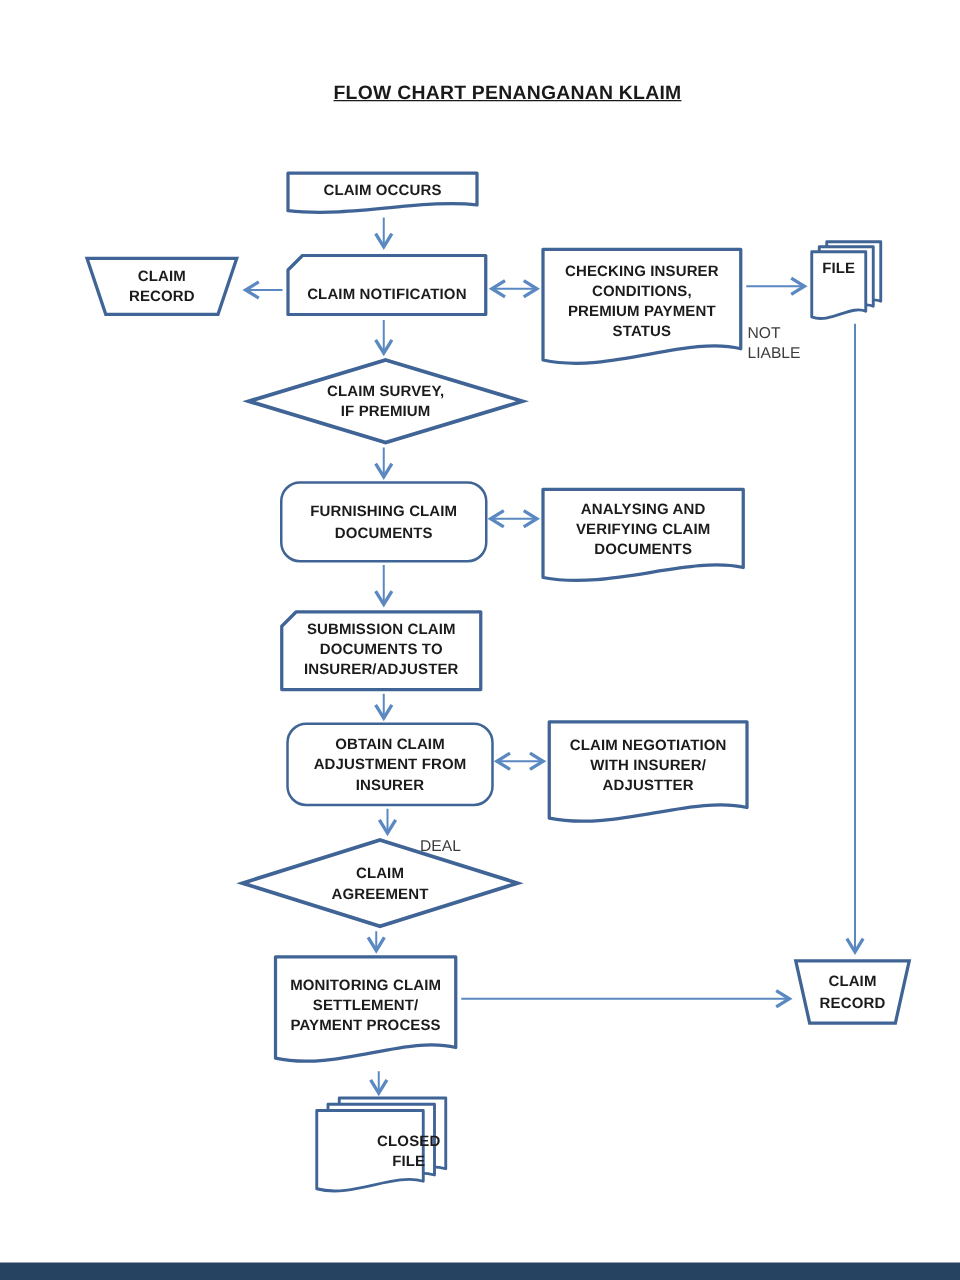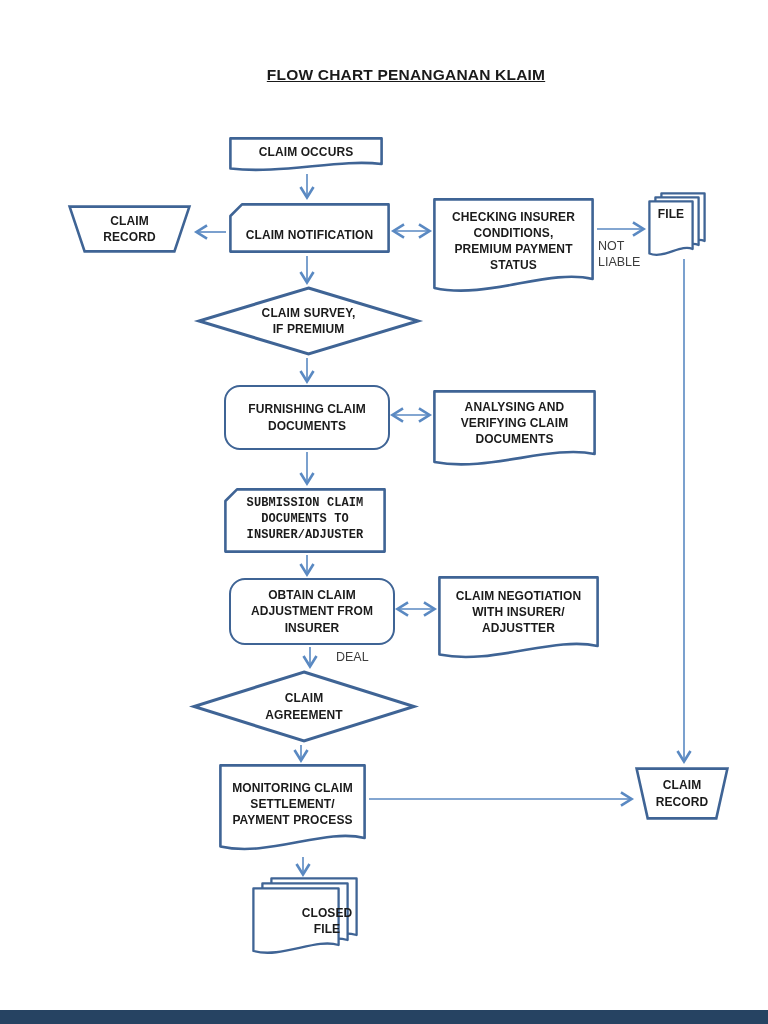--- a/index.html
+++ b/index.html
@@ -12,39 +12,39 @@
   .node{position:absolute;}
   .node svg.shape{position:absolute;left:0;top:0;overflow:visible;}
   .lbl{position:absolute;font-weight:bold;font-size:12px;line-height:1.35;
        text-align:center;white-space:pre-line;color:#1b1b1b;letter-spacing:.1px;}
   .doc .lbl{left:2px;right:2px;display:flex;align-items:center;justify-content:center;}
   .trap .lbl,.diamond .lbl,.rounded .lbl{left:0;right:0;top:0;bottom:0;
        display:flex;align-items:center;justify-content:center;}
   .card .lbl{left:2px;right:2px;}
   .rounded{border:2.6px solid #3f6495;border-radius:16px;background:#fff;box-sizing:border-box;}
   .edge-label{position:absolute;font-size:12.5px;color:#3c3c3c;line-height:1.3;
-       white-space:pre-line;font-weight:normal;}
+       white-space:pre-line;font-weight:normal;margin-top:20px;}
   .bottom-bar{position:absolute;left:0;top:1010px;width:768px;height:14px;background:#264362;}
 
   
   #n-claim-occurs{left:229px;top:137px;width:154px;height:36px;}
   #n-claim-occurs .lbl{top:0;height:30px;}
   #n-claim-record-1{left:68px;top:205px;width:123px;height:48px;}
   #n-claim-notification{left:229px;top:203px;width:161px;height:50px;}
   #n-claim-notification .lbl{top:24px;}
   #n-checking{left:433px;top:198px;width:161px;height:99px;}
   #n-checking .lbl{top:2px;height:82px;}
   #n-file{left:648px;top:192px;width:58px;height:66px;}
   #n-file .lbl{left:0;top:14px;width:46px;}
   #n-claim-survey{left:197px;top:286px;width:223px;height:70px;}
   #n-furnishing{left:224px;top:385px;width:166px;height:65px;padding-left:33px;}
   #n-analysing{left:433px;top:390px;width:163px;height:80px;}
   #n-analysing .lbl{top:2px;height:62px;}
   #n-submission{left:224px;top:488px;width:162px;height:65px;}
-  #n-submission .lbl{top:7px;font-family:Liberation Mono, monospace;}
+  #n-submission .lbl{top:7px;}
   #n-obtain{left:229px;top:578px;width:166px;height:67px;}
   #n-negotiation{left:438px;top:576px;width:161px;height:87px;}
   #n-negotiation .lbl{top:2px;height:68px;}
   #n-claim-agreement{left:192px;top:670px;width:224px;height:73px;}
   #n-monitoring{left:219px;top:764px;width:147px;height:91px;}
   #n-monitoring .lbl{top:4px;height:72px;}
   #n-claim-record-2{left:635px;top:767px;width:94px;height:53px;}
   #n-closed-file{left:252px;top:877px;width:106px;height:80px;}
   #n-closed-file .lbl{left:0;top:28px;width:88px;padding-left:31px;}
   #lbl-not-liable{left:598px;top:238px;}

